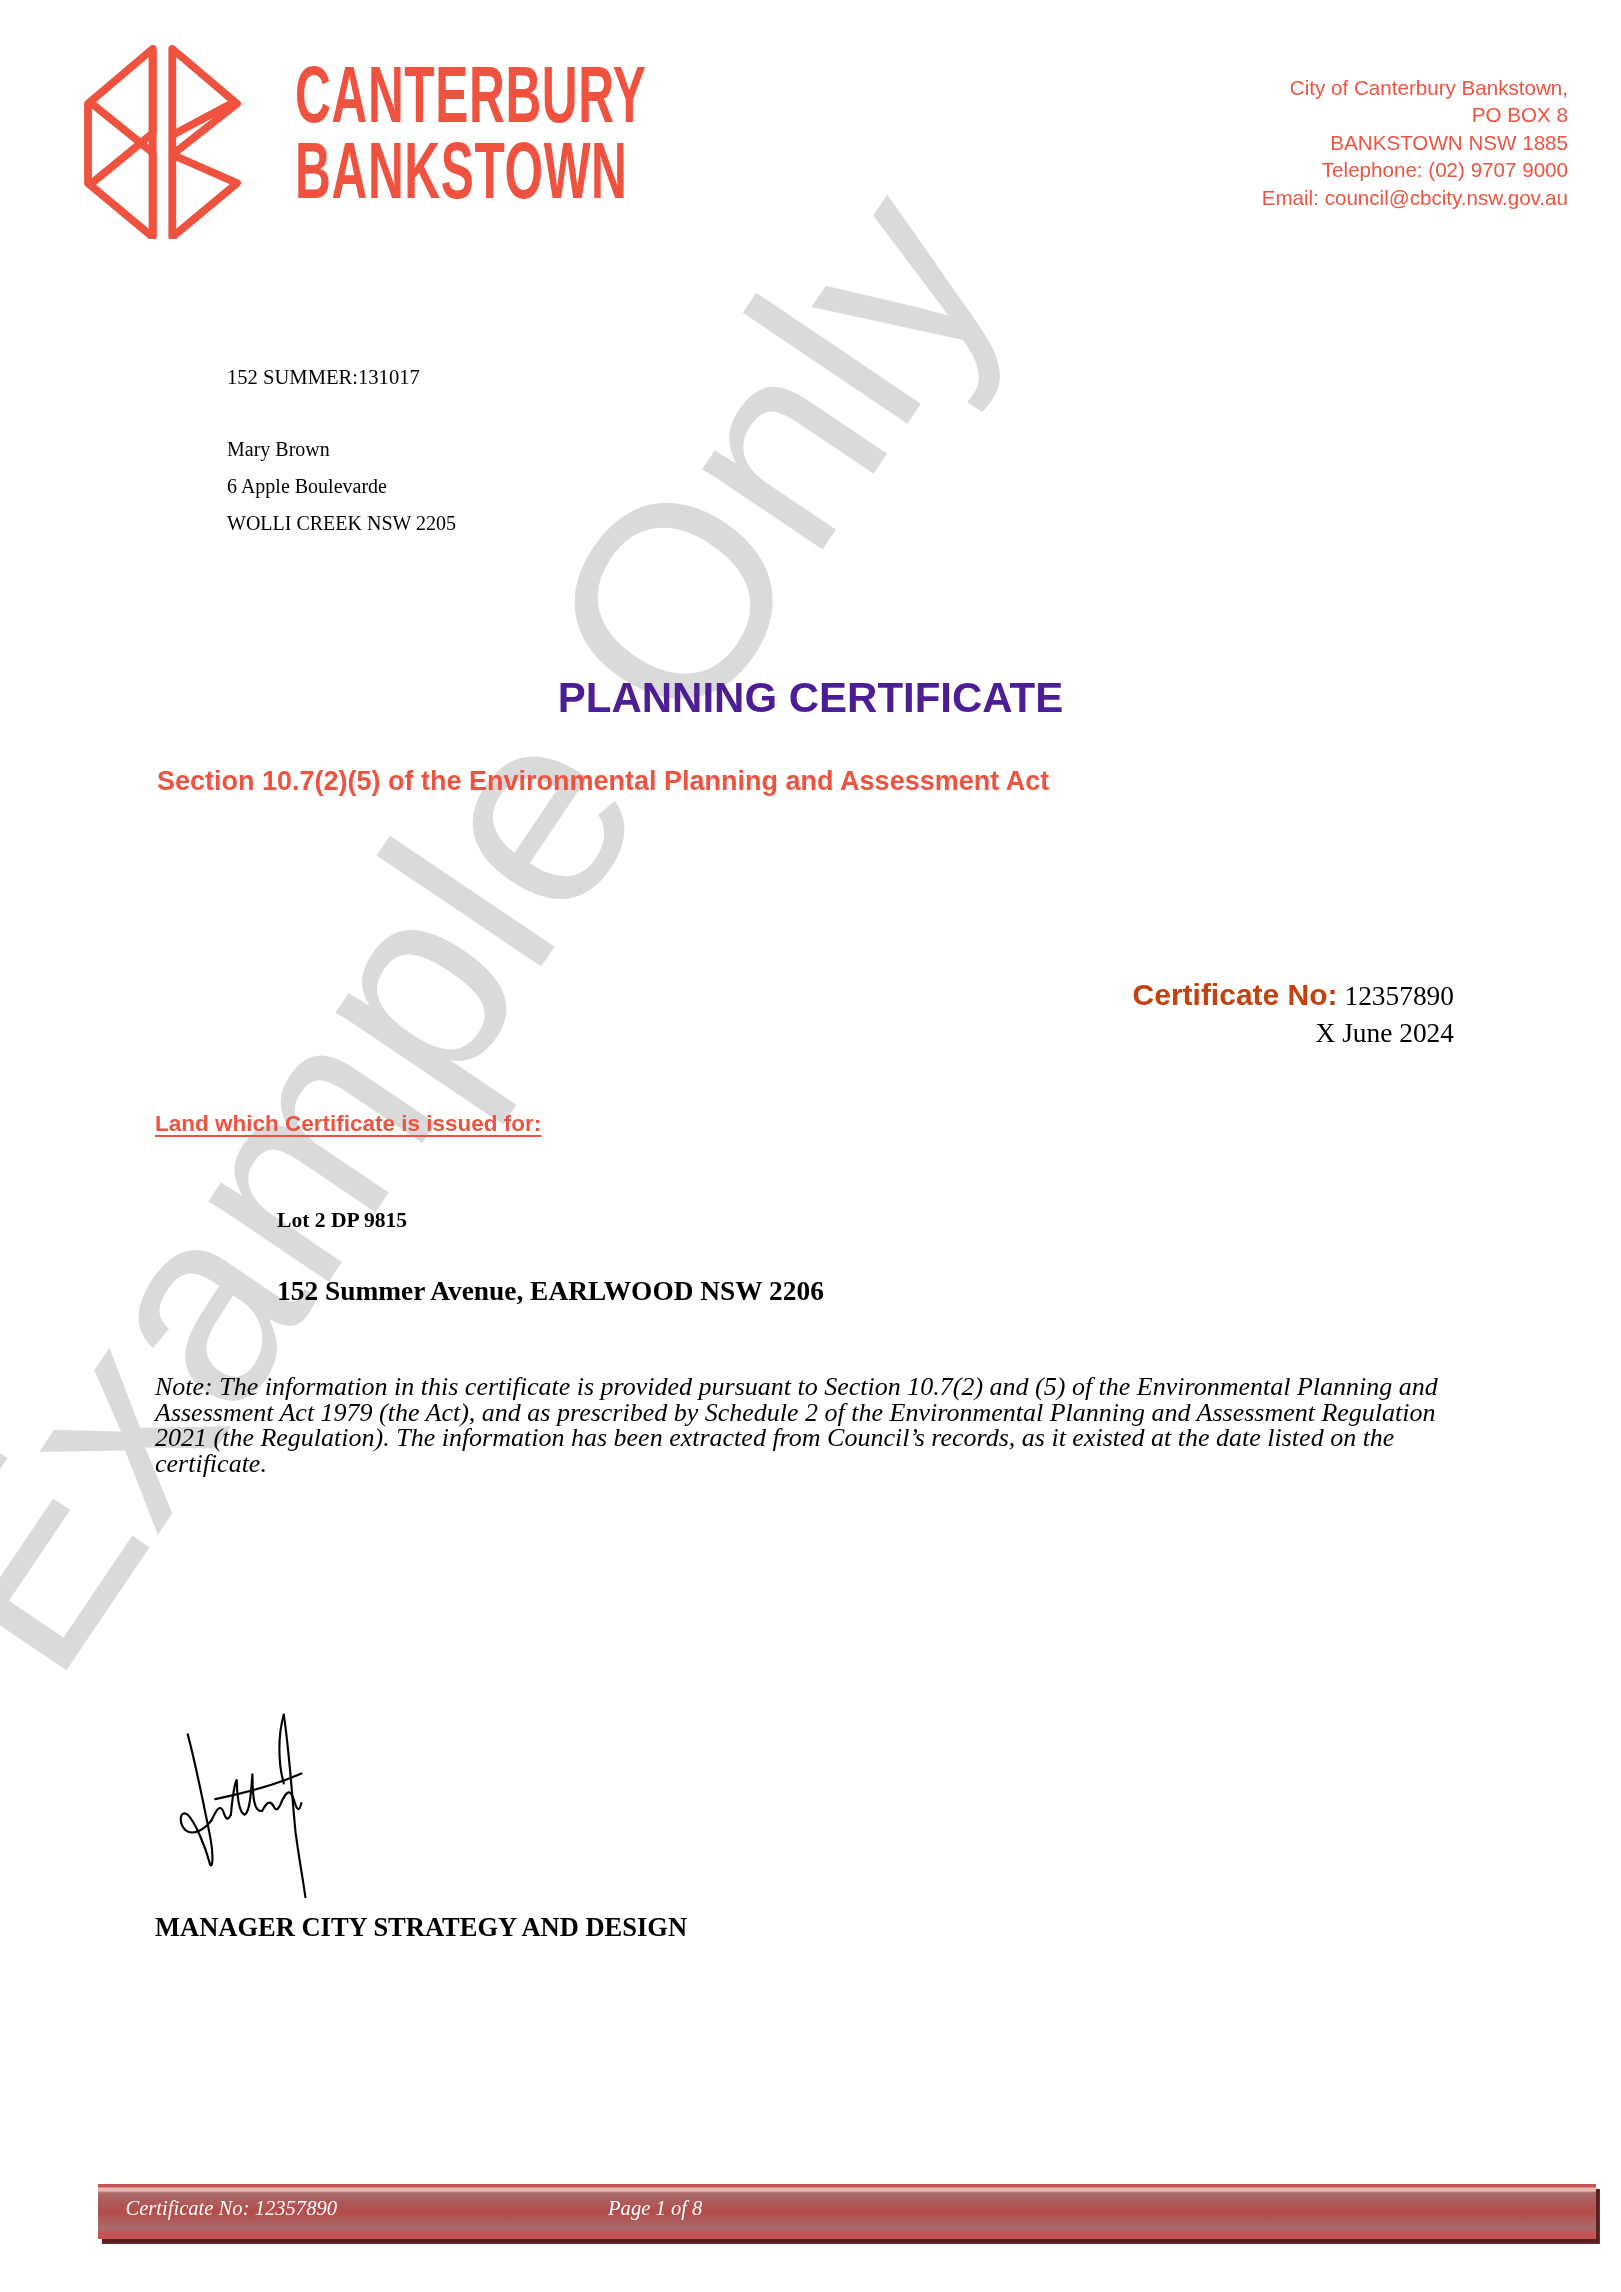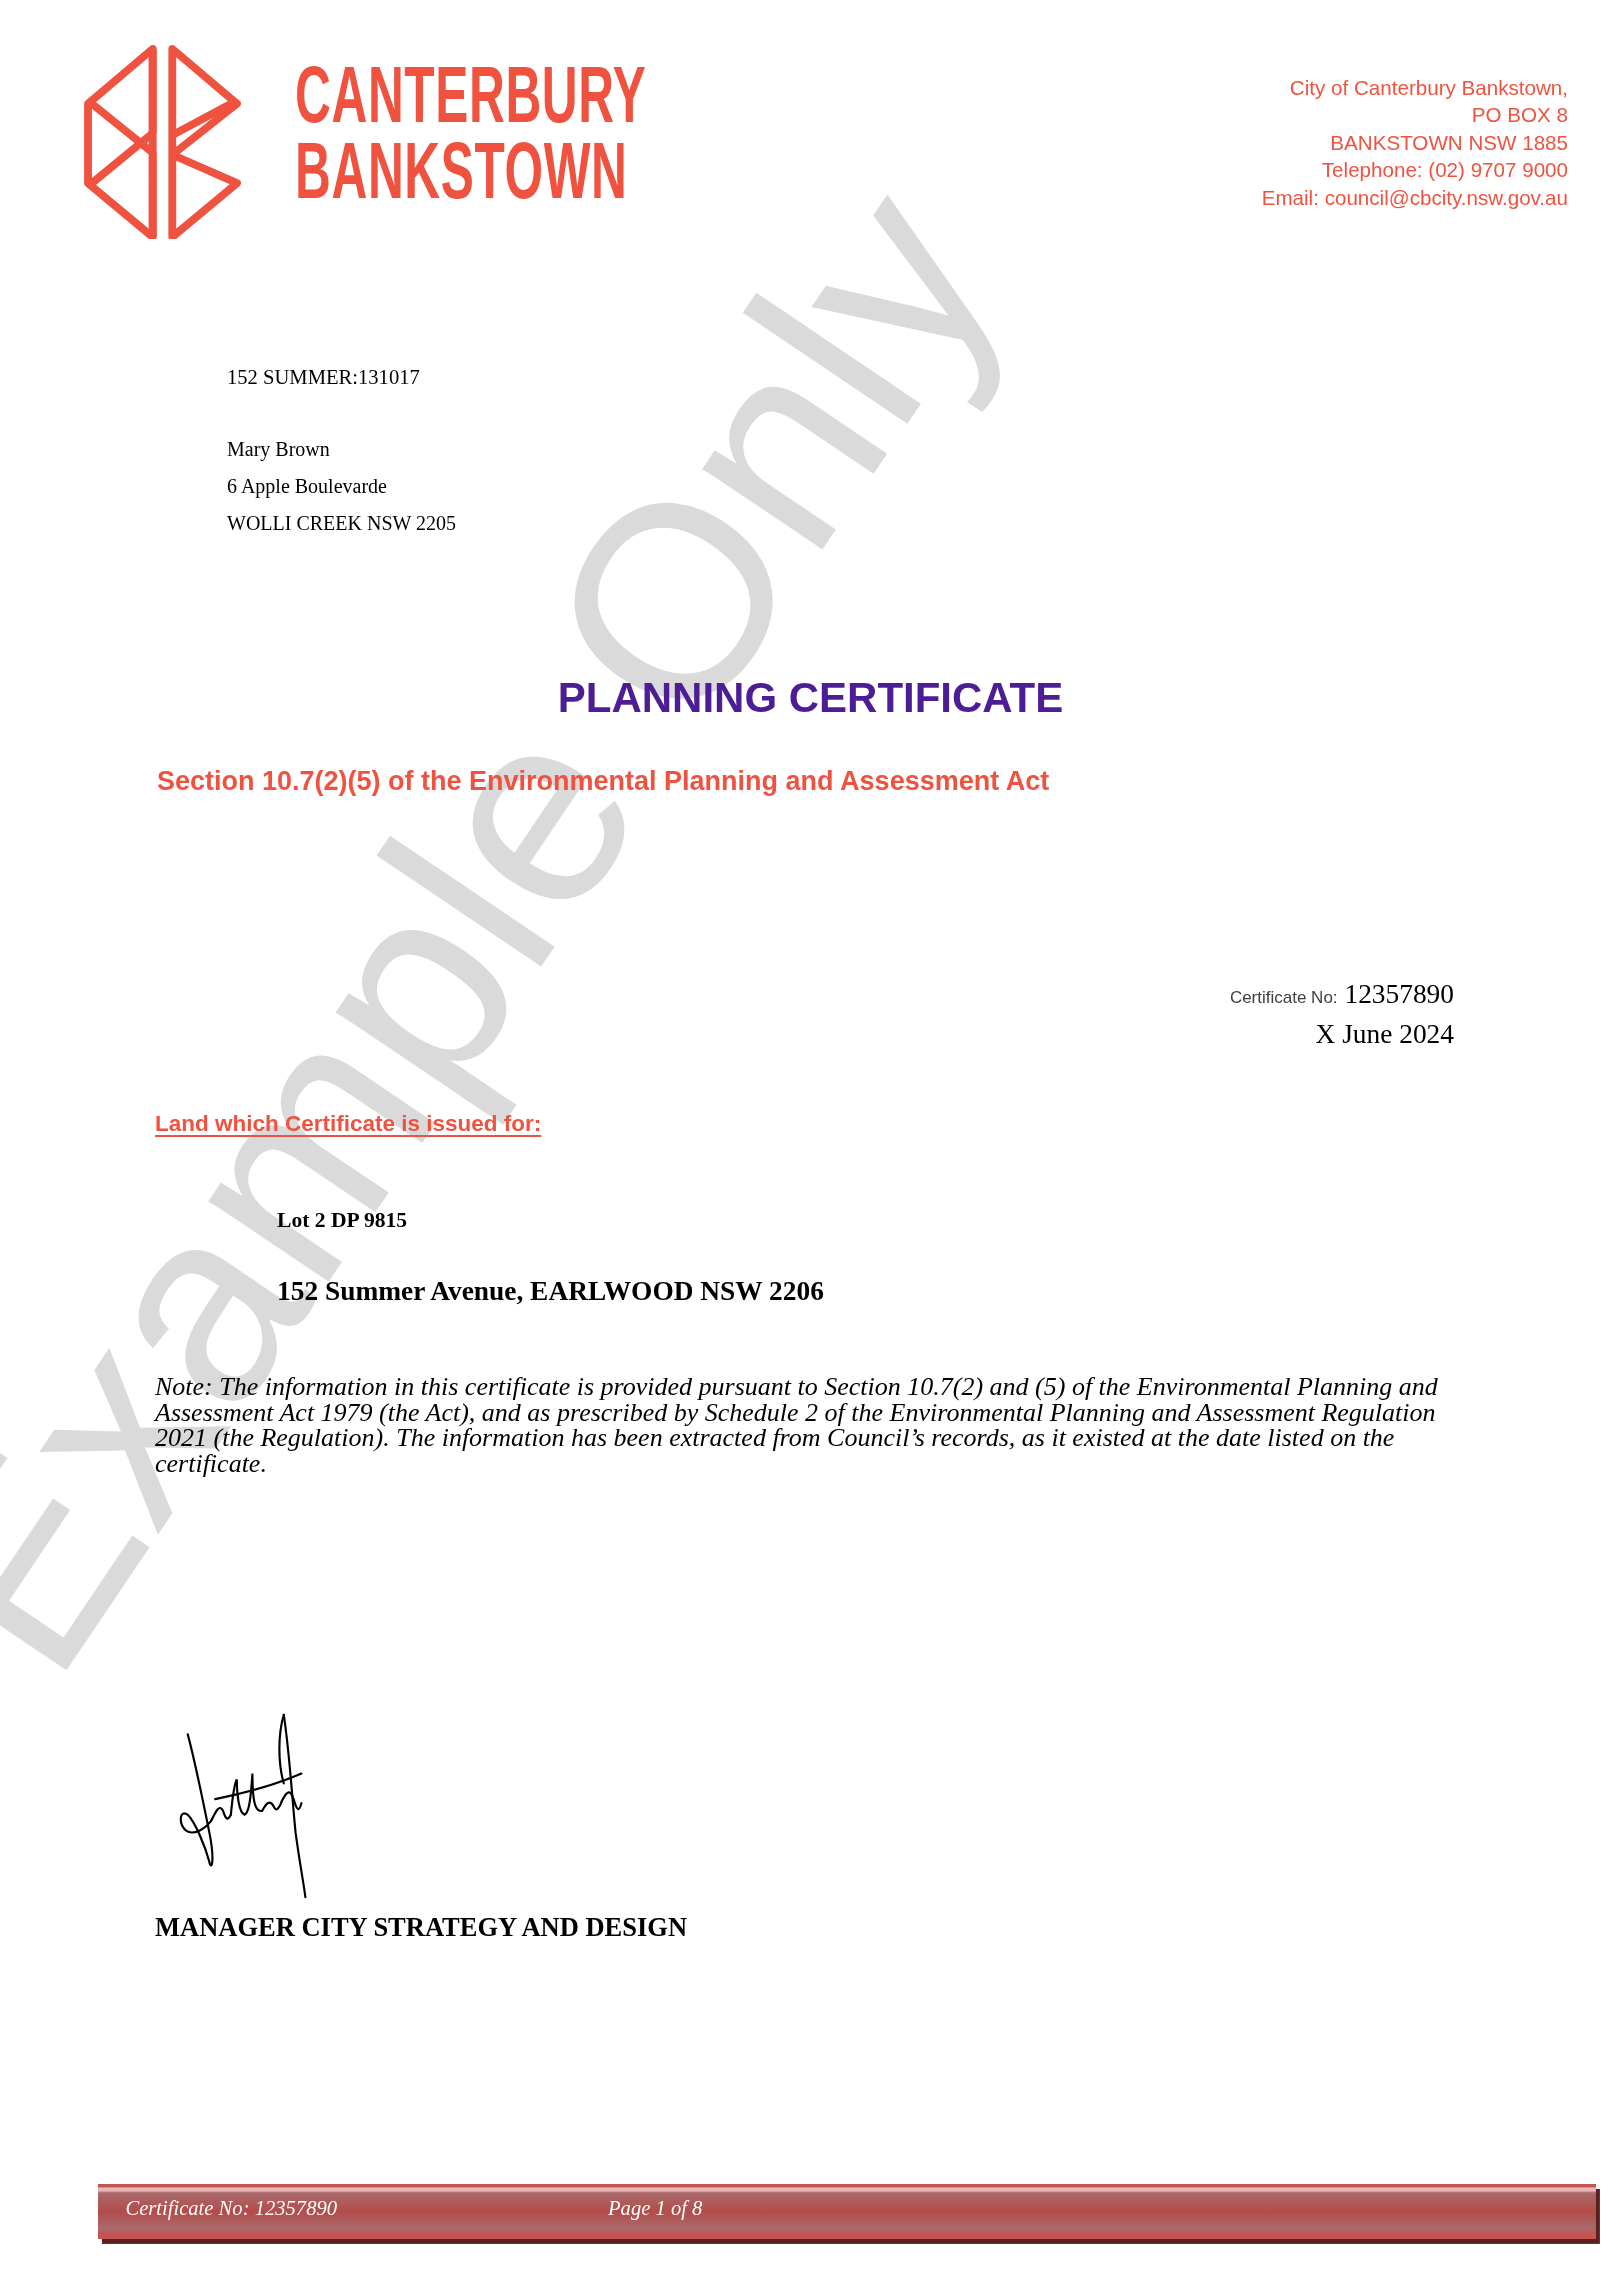--- a/index.html
+++ b/index.html
@@ -17,21 +17,21 @@
   
   .ref { left:227px; top:366px; font-size:20.6px; }
   .addr { left:227px; top:431px; font-size:20px; line-height:37px; }
 
   
   .title { left:0; width:1621px; top:674px; text-align:center; font-family:"Liberation Sans", sans-serif; font-weight:bold; font-size:42px; color:#4c1d95; }
   .subtitle { left:157px; width:1308px; top:761px; text-align:left; font-family:"Liberation Sans", sans-serif; font-weight:bold; font-size:27px; line-height:41px; color:#ef5340; }
 
   
   .certno { right:167px; top:976px; text-align:right; font-size:27.4px; line-height:37px; }
-  .certno .lbl { font-family:"Liberation Sans", sans-serif; font-weight:normal; font-size:17px; color:#404040; }
+  .certno .lbl { font-family:"Liberation Sans", sans-serif; font-weight:bold; font-size:30px; color:#c2410c; }
 
   .land-head { left:155px; top:1111px; font-family:"Liberation Sans", sans-serif; font-weight:bold; font-size:22.5px; color:#ef5340; text-decoration:underline; text-underline-offset:3.9px; }
   .lot { left:277px; top:1208px; font-weight:bold; font-size:21.6px; }
   .street { left:277px; top:1276px; font-weight:bold; font-size:27.4px; }
 
   .note { left:155px; width:1313px; top:1374px; font-style:italic; font-size:26px; line-height:25.5px; }
   .note p { margin:0 0 25.5px 0; }
 
   .sig { left:176px; top:1705px; width:196px; height:196px; }
   .signame { left:155px; top:1909px; font-weight:bold; font-size:26.5px; line-height:36px; }

